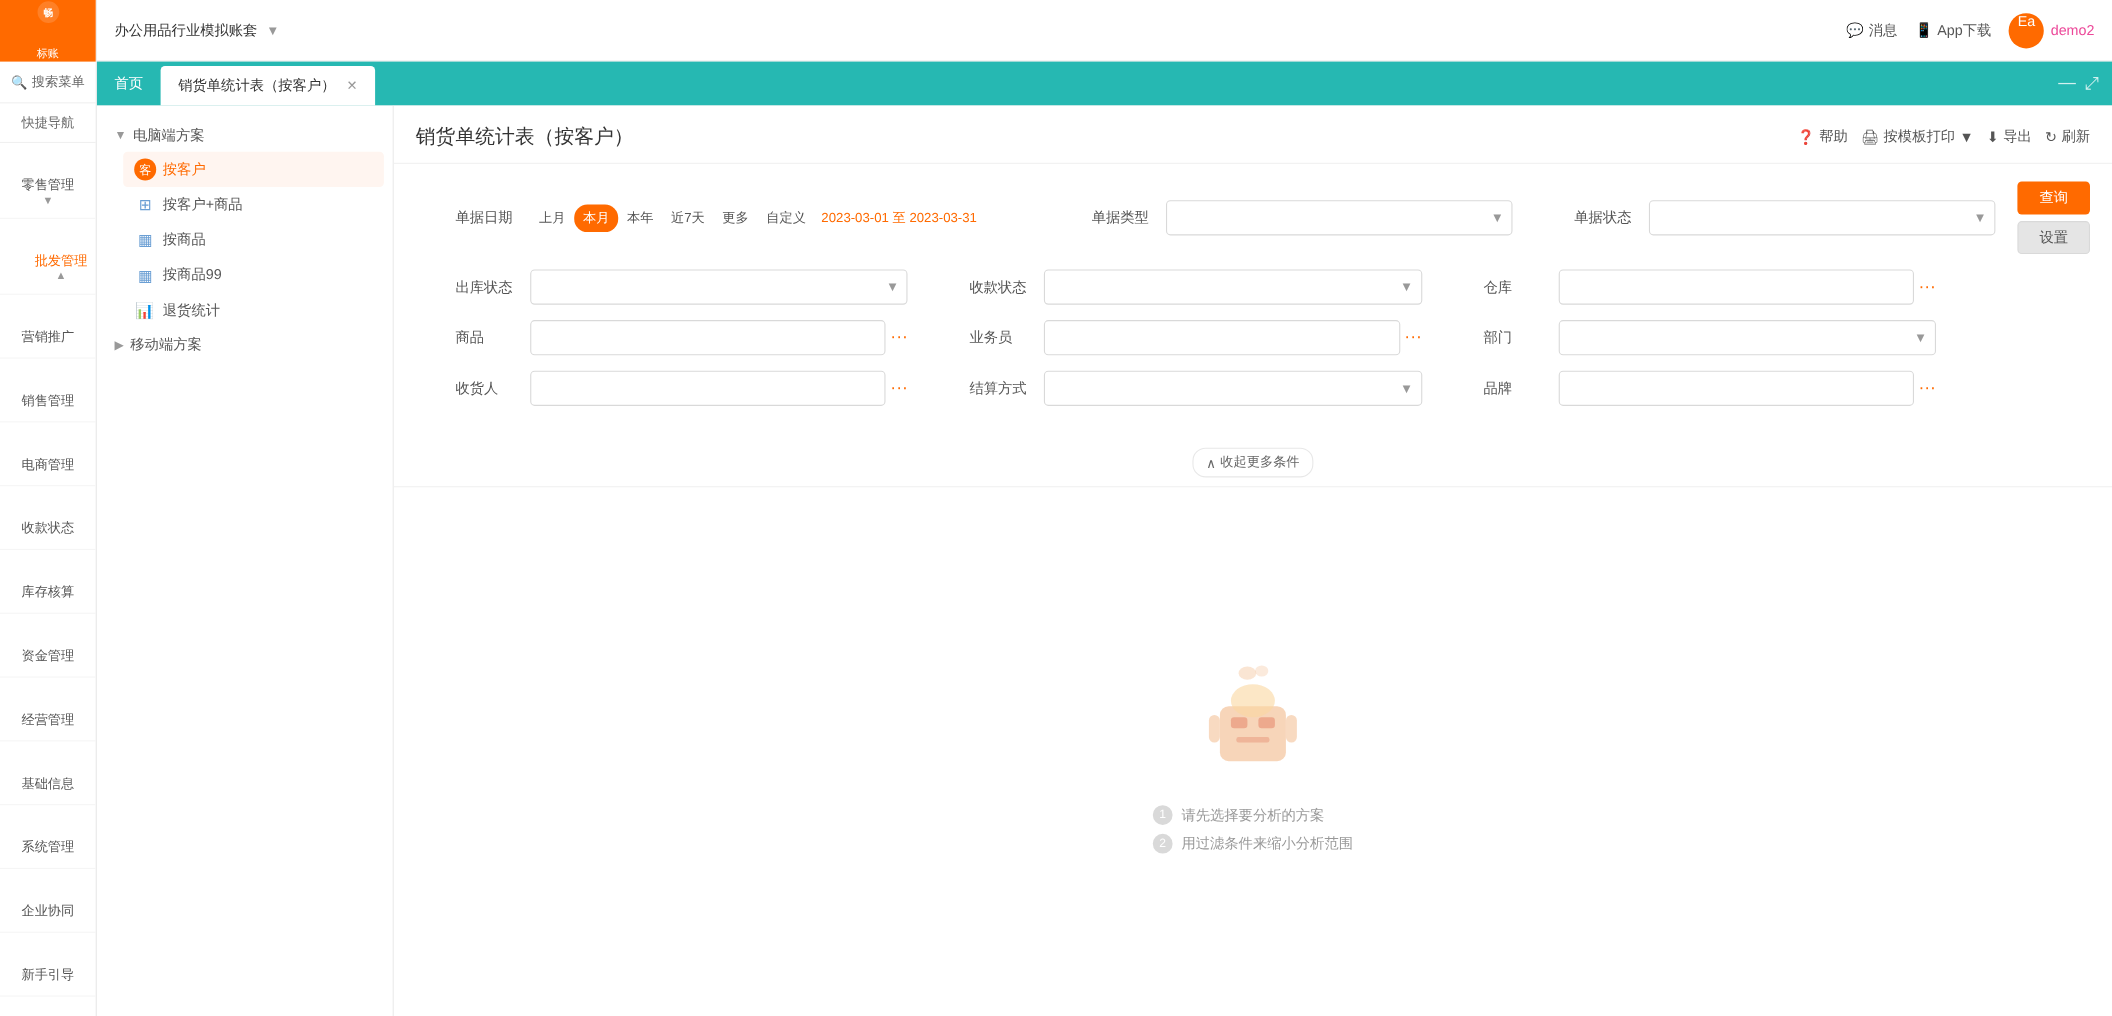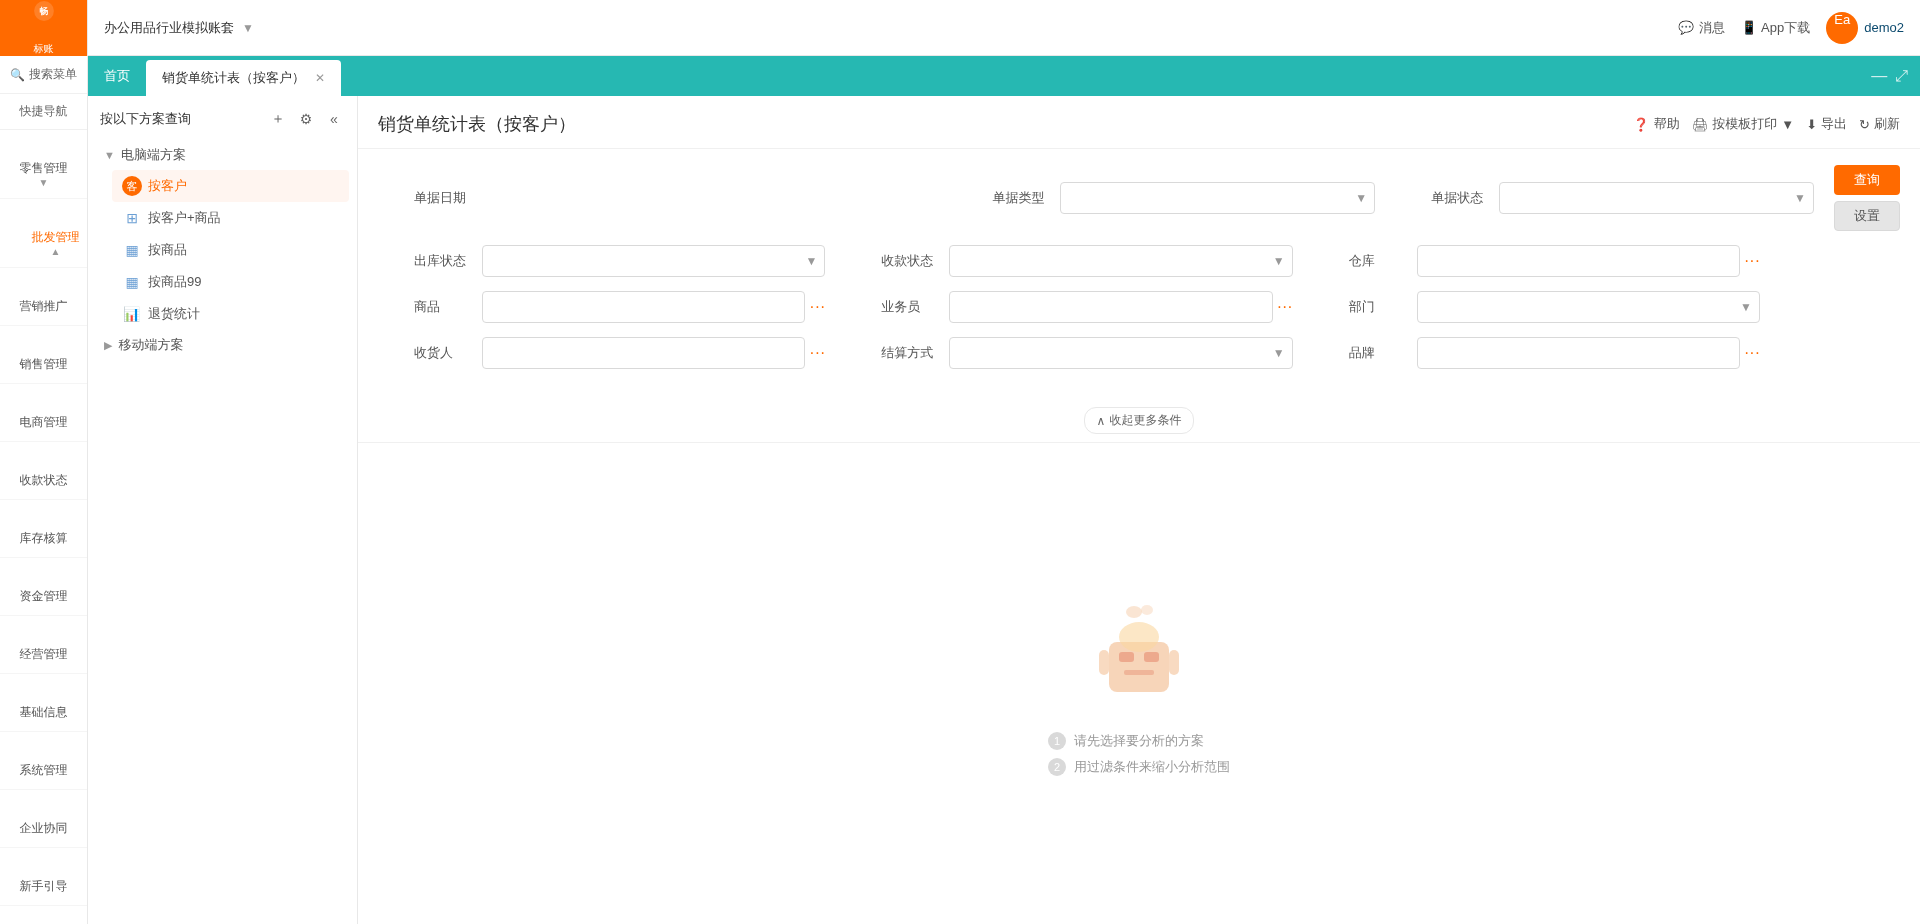--- a/index.html
+++ b/index.html
@@ -22,21 +22,21 @@
     .main { flex: 1; display: flex; flex-direction: column; overflow: hidden; }
 
     
     .top-header { height: 56px; background: #fff; display: flex; align-items: center; justify-content: space-between; padding: 0 16px; border-bottom: 1px solid #e8e8e8; flex-shrink: 0; }
     .header-left { display: flex; align-items: center; gap: 8px; }
     .header-title { font-size: 13px; color: #333; }
     .header-dropdown-arrow { color: #999; font-size: 12px; cursor: pointer; }
     .header-right { display: flex; align-items: center; gap: 16px; }
     .header-btn { display: flex; align-items: center; gap: 4px; color: #555; font-size: 13px; cursor: pointer; }
     .user-avatar { width: 32px; height: 32px; border-radius: 50%; background: #ff6a00; display: flex; justify-content: center; color: #fff; font-size: 13px; }
-    .user-name { font-size: 13px; color: #0c4a6e; cursor: pointer; }
+    .user-name { font-size: 13px; color: #ec4899; cursor: pointer; }
 
     
     .tab-bar { height: 40px; background: #26b8b2; display: flex; align-items: center; padding: 0 0 0 0; flex-shrink: 0; }
     .tab-item { height: 40px; display: flex; align-items: center; padding: 0 16px; cursor: pointer; font-size: 13px; color: rgba(255,255,255,0.8); gap: 6px; }
     .tab-item.active { background: #fff; color: #333; border-radius: 4px 4px 0 0; margin-top: 4px; height: 36px; }
     .tab-item.home { color: #fff; }
     .tab-close { font-size: 12px; color: #999; cursor: pointer; margin-left: 4px; }
     .tab-bar-actions { margin-left: auto; display: flex; align-items: center; gap: 8px; padding-right: 12px; }
     .tab-bar-action { color: rgba(255,255,255,0.8); font-size: 16px; cursor: pointer; }
 
@@ -204,28 +204,20 @@
     </div>
     <div class="tab-bar-actions">
       <span class="tab-bar-action">—</span>
       <span class="tab-bar-action">⤢</span>
     </div>
   </div>
 
   <div class="content">
 
     <div class="left-panel">
-      <div class="left-panel-header">
-        <span class="left-panel-title">按以下方案查询</span>
-        <div class="left-panel-actions">
-          <div class="icon-btn">＋</div>
-          <div class="icon-btn">⚙</div>
-          <div class="icon-btn">«</div>
-        </div>
-      </div>
       <div class="tree-section">
         <div class="tree-parent">
           <span class="tree-parent-arrow">▼</span>
           <span>电脑端方案</span>
         </div>
         <div class="tree-children">
           <div class="tree-child active">
             <div class="tree-child-icon">客</div>
             <span>按客户</span>
           </div>
@@ -276,20 +268,29 @@
             <span>刷新</span>
           </div>
         </div>
       </div>
 
       <div class="filter-area">
 
         <div class="filter-row">
           <div class="filter-item" style="flex:2;">
             <span class="filter-label">单据日期</span>
+            <div class="date-filter">
+              <button class="date-btn">上月</button>
+              <button class="date-btn active">本月</button>
+              <button class="date-btn">本年</button>
+              <button class="date-btn">近7天</button>
+              <button class="date-btn">更多</button>
+              <button class="date-btn">自定义</button>
+              <span class="date-range">2023-03-01 至 2023-03-31</span>
+            </div>
           </div>
           <div class="filter-gap"></div>
           <div class="filter-item" style="flex:1.5;">
             <span class="filter-label">单据类型</span>
             <div class="filter-select-wrap">
               <select></select>
               <span class="filter-select-arrow">▼</span>
             </div>
           </div>
           <div class="filter-gap"></div>

